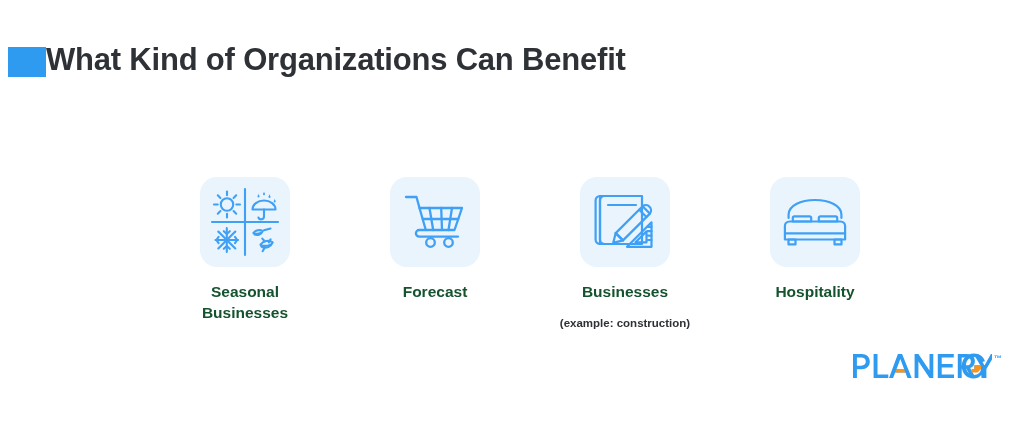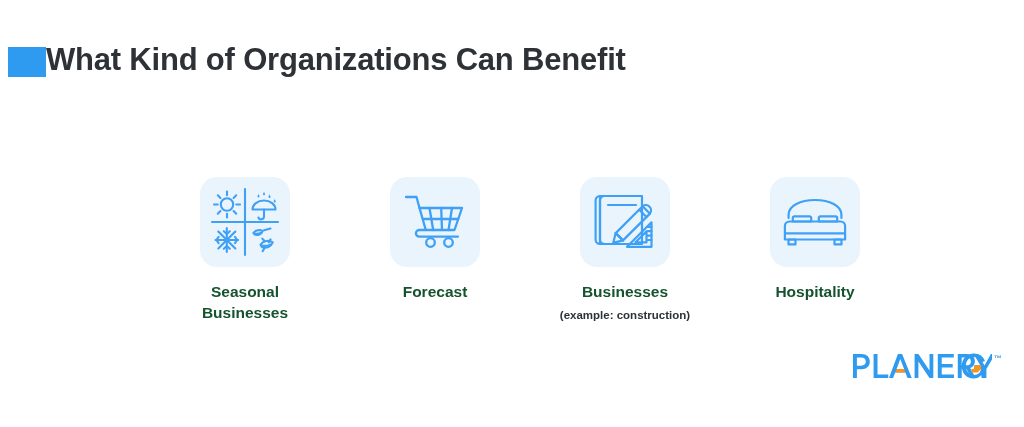--- a/index.html
+++ b/index.html
@@ -86,21 +86,21 @@
     margin-top: 15px;
     font-size: 15.5px;
     font-weight: bold;
     color: #14532d;
     text-align: center;
     line-height: 1.35;
     max-width: 150px;
   }
 
   .card-sublabel {
-    margin-top: 5px;
+    margin-top: 13px;
     font-size: 11.5px;
     font-weight: bold;
     color: #2e3236;
     text-align: center;
     line-height: 1.3;
     white-space: nowrap;
   }
 
   
   .logo {

